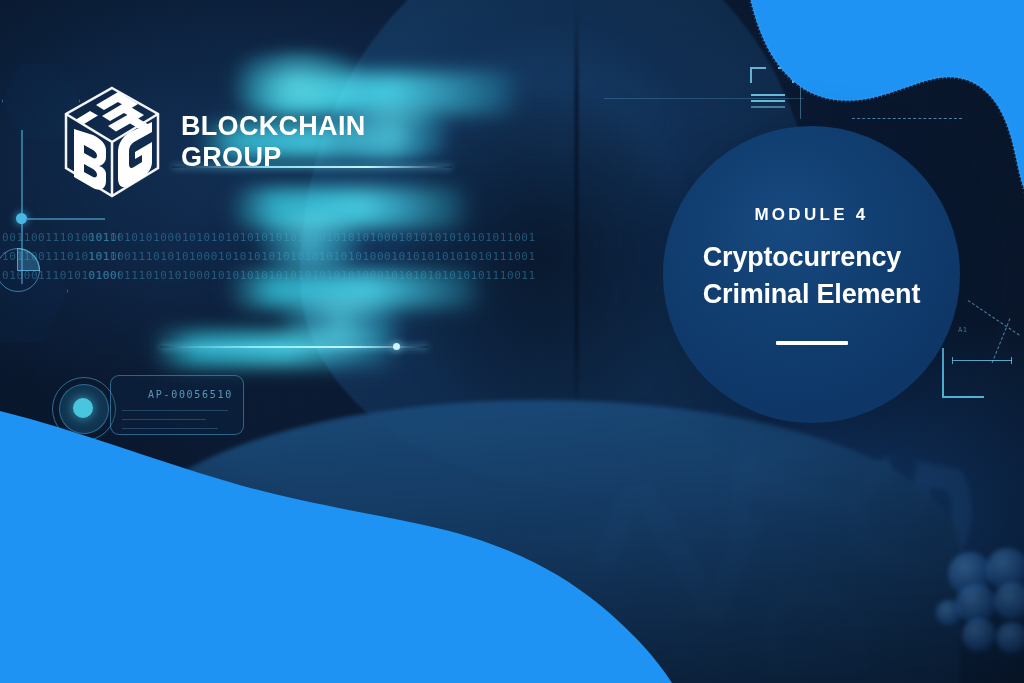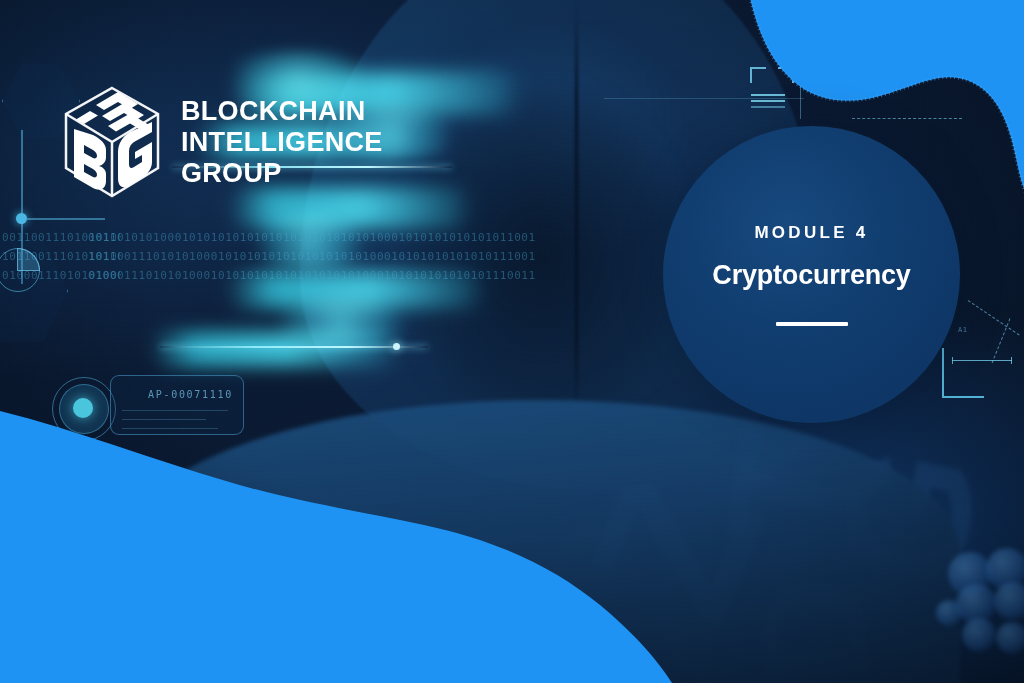--- a/index.html
+++ b/index.html
@@ -372,21 +372,21 @@
   <div class="binary-rows" style="left:88px; top:228px; width:520px; height:60px;">
     <div>00110101010001010101010101010101010101010001010101010101011001</div>
     <div>10110011101010100010101010101010101010100010101010101010111001</div>
     <div>01000111010101000101010101010101010101000101010101010101110011</div>
   </div>
 
   <div class="hud-ring-outer" style="left:52px; top:377px; width:62px; height:62px;"></div>
   <div class="hud-ring-mid" style="left:59px; top:384px; width:48px; height:48px;"></div>
   <div class="hud-ring-core" style="left:73px; top:398px; width:20px; height:20px;"></div>
   <div class="hud-panel" style="left:110px; top:375px; width:132px; height:58px;"></div>
-  <div class="hud-panel-label" style="left:148px; top:389px;">AP-00071110</div>
+  <div class="hud-panel-label" style="left:148px; top:389px;">AP-00056510</div>
   <div class="hud-faint-line" style="left:122px; top:410px; width:106px;"></div>
   <div class="hud-faint-line" style="left:122px; top:419px; width:84px;"></div>
   <div class="hud-faint-line" style="left:122px; top:428px; width:96px;"></div>
 
   <div class="hud-caret" style="left:750px; top:67px;"></div>
   <div class="hud-caret" style="left:778px; top:67px; transform:scaleX(-1);"></div>
   <div class="hud-stack-line" style="left:751px; top:94px; width:34px;"></div>
   <div class="hud-stack-line" style="left:751px; top:100px; width:34px;"></div>
   <div class="hud-stack-line" style="left:751px; top:106px; width:34px; opacity:.6;"></div>
   <div class="hud-line" style="left:800px; top:63px; width:1px; height:56px; background:rgba(120,200,235,.45);"></div>
@@ -434,27 +434,27 @@
       <path d="M92 38 L92 48 L74 58 C 71 60 69 63 69 67 L69 80 C 69 84 71 85 74 83 L82 78 L82 71 L75 75 L75 68 L92 58 L92 78
                C 92 84 88 90 82 94 L70 101 C 62 106 58 102 58 94 L58 68 C 58 60 62 53 70 48 Z" fill="#ffffff"></path>
 
       <path d="M52 4 L98 30 L98 84 L52 112 L6 84 L6 30 Z" fill="none" stroke="#ffffff" stroke-width="0"></path>
       <path d="M6 30 L52 58 L52 112" fill="none" stroke="#ffffff" stroke-width="2.5" opacity=".95"></path>
       <path d="M98 30 L52 58" fill="none" stroke="#ffffff" stroke-width="2.5" opacity=".95"></path>
       <path d="M52 4 L98 30 L98 84 L52 112 L6 84 L6 30 Z" fill="none" stroke="#ffffff" stroke-width="2.5" opacity=".95"></path>
     </svg>
     <div class="logo-words">
       <div>BLOCKCHAIN</div>
-      <div>INTELLIGENCE</div>
       <div>GROUP</div>
     </div>
   </div>
 
   <div class="badge">
     <div class="badge-eyebrow">MODULE 4</div>
     <div class="badge-title">
       <div>Cryptocurrency</div>
+      <div>Criminal Element</div>
     </div>
     <div class="badge-rule"></div>
   </div>
 
 
 </div>
 
 </body></html>

